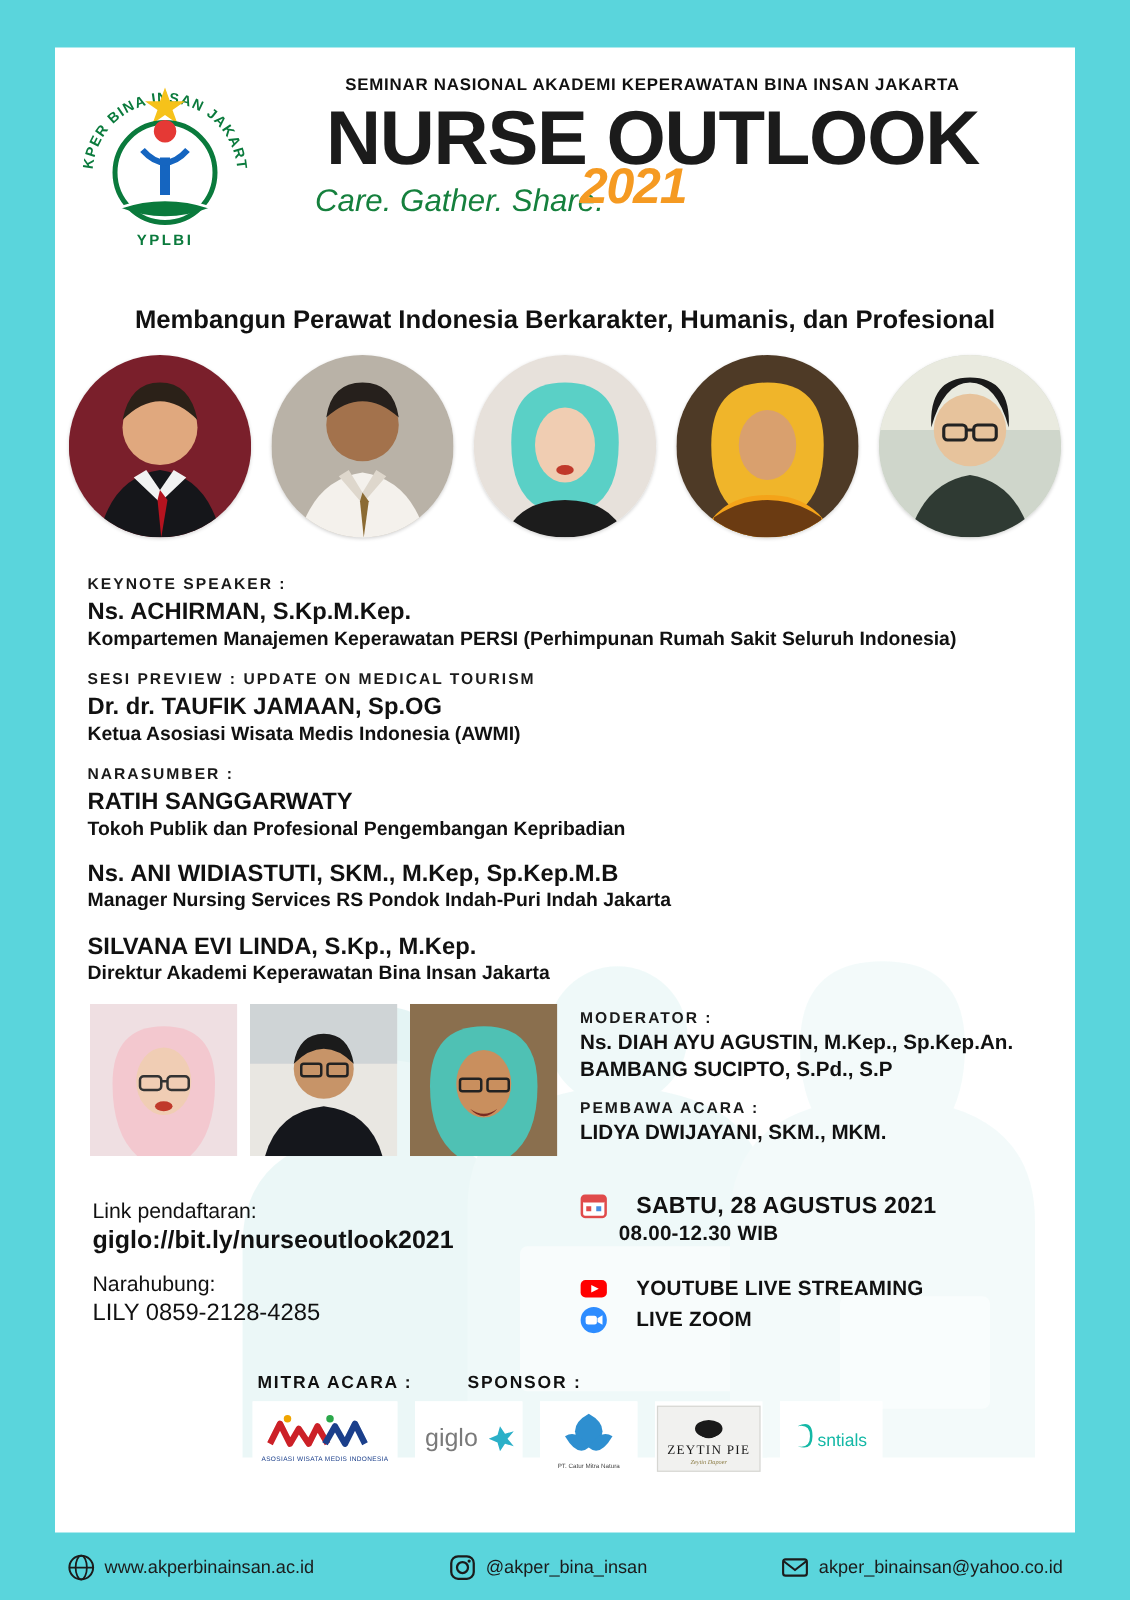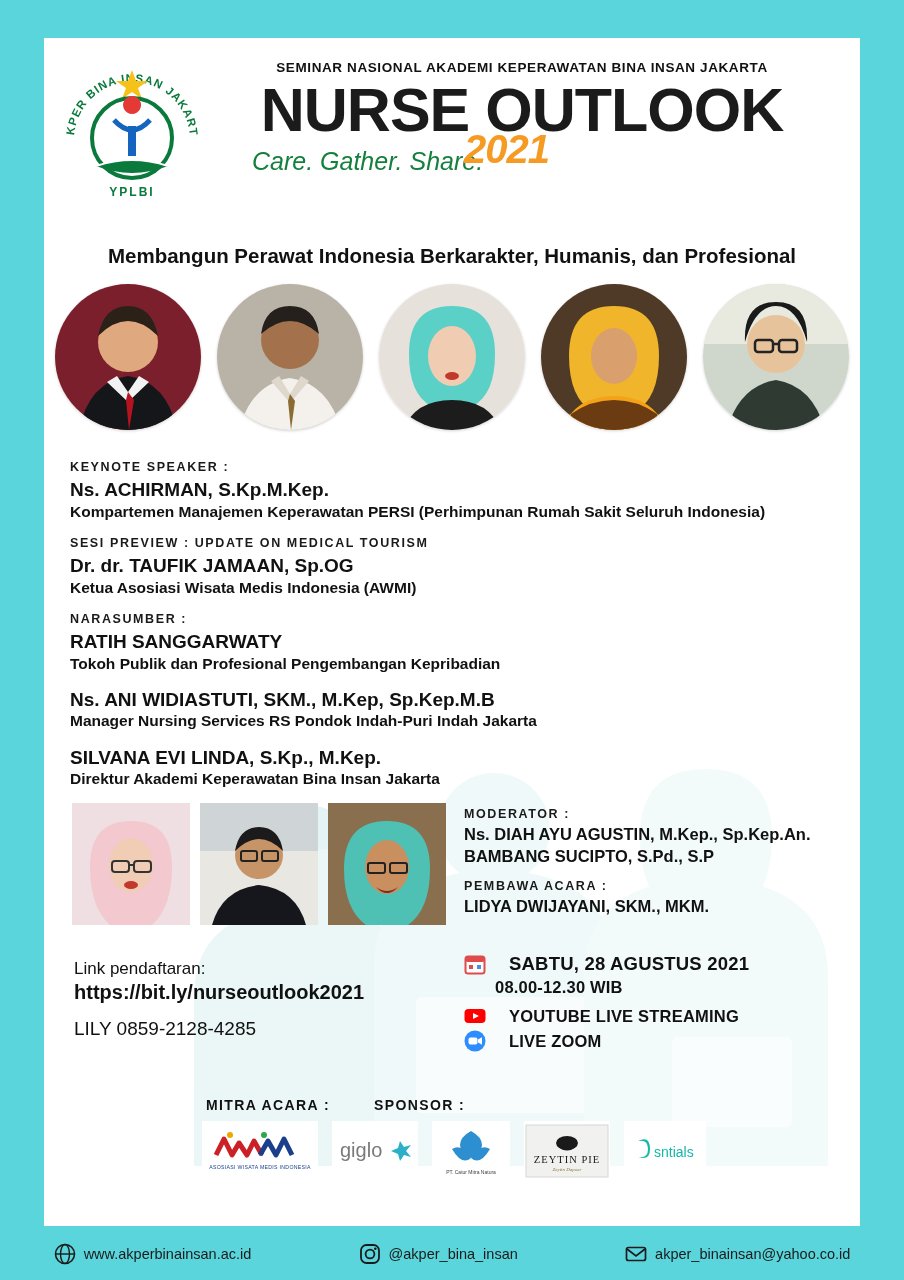--- a/index.html
+++ b/index.html
@@ -321,40 +321,41 @@
       <div class="val">BAMBANG SUCIPTO, S.Pd., S.P</div>
       <div class="lbl" style="margin-top:12px;">PEMBAWA ACARA :</div>
       <div class="val">LIDYA DWIJAYANI, SKM., MKM.</div>
     </div>
   </div>
 
   <div class="reg">
 
     <div class="reg-left">
       <div class="small">Link pendaftaran:</div>
-      <div class="link">https://bit.ly/nurseoutlook2021</div>
+      <div class="link">giglo://bit.ly/nurseoutlook2021</div>
+      <div class="small">Narahubung:</div>
       <div class="phone">LILY 0859-2128-4285</div>
     </div>
 
     <div class="reg-right">
       <div class="row-i">
         <span class="ic">
           <svg viewBox="0 0 22 22">
               <rect x="1.5" y="3.5" width="19" height="17" rx="2.5" fill="#fff" stroke="#e04b4b" stroke-width="2"></rect>
               <rect x="1.5" y="3.5" width="19" height="5.5" rx="2.5" fill="#e04b4b"></rect>
               <rect x="5" y="12" width="4" height="4" fill="#e04b4b"></rect>
               <rect x="13" y="12" width="4" height="4" fill="#4a8fe0"></rect>
             </svg>
         </span>
         <span class="txt">SABTU, 28 AGUSTUS 2021</span>
       </div>
       <div class="row-i" style="padding-left:31px;">
         <span class="txt sm">08.00-12.30 WIB</span>
       </div>
-      <div class="row-i" style="margin-top:8px;">
+      <div class="row-i" style="margin-top:23px;">
         <span class="ic">
           <svg viewBox="0 0 22 22">
               <rect x="0.5" y="4" width="21" height="14" rx="4" fill="#ff0000"></rect>
               <polygon points="9,8 15,11 9,14" fill="#fff"></polygon>
             </svg>
         </span>
         <span class="txt sm">YOUTUBE LIVE STREAMING</span>
       </div>
       <div class="row-i">
         <span class="ic">

